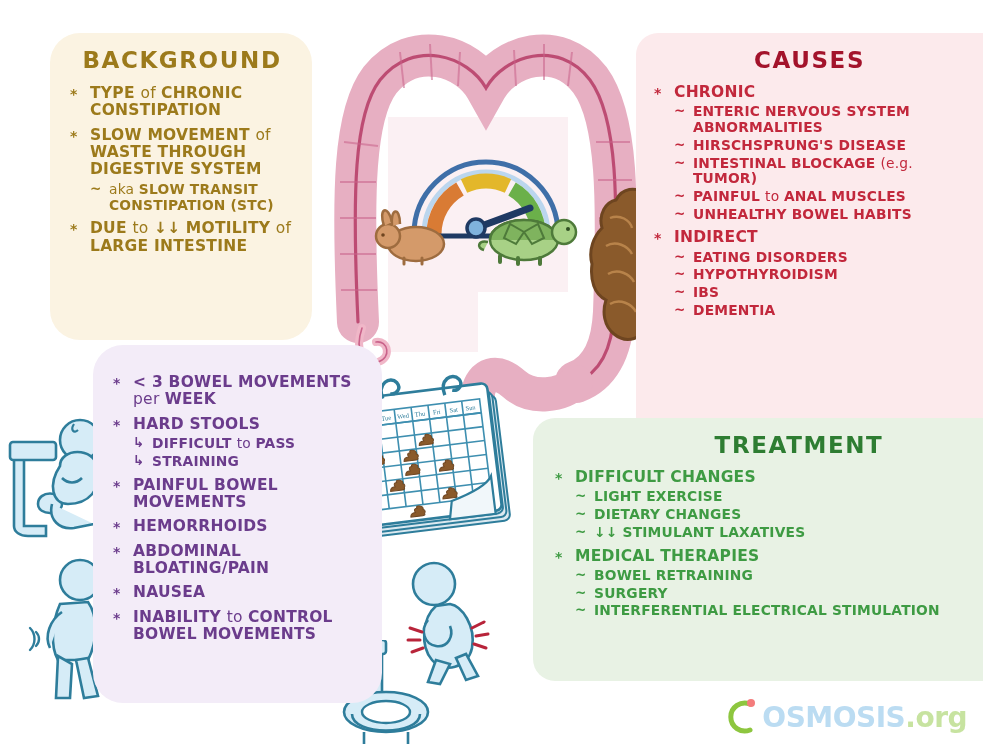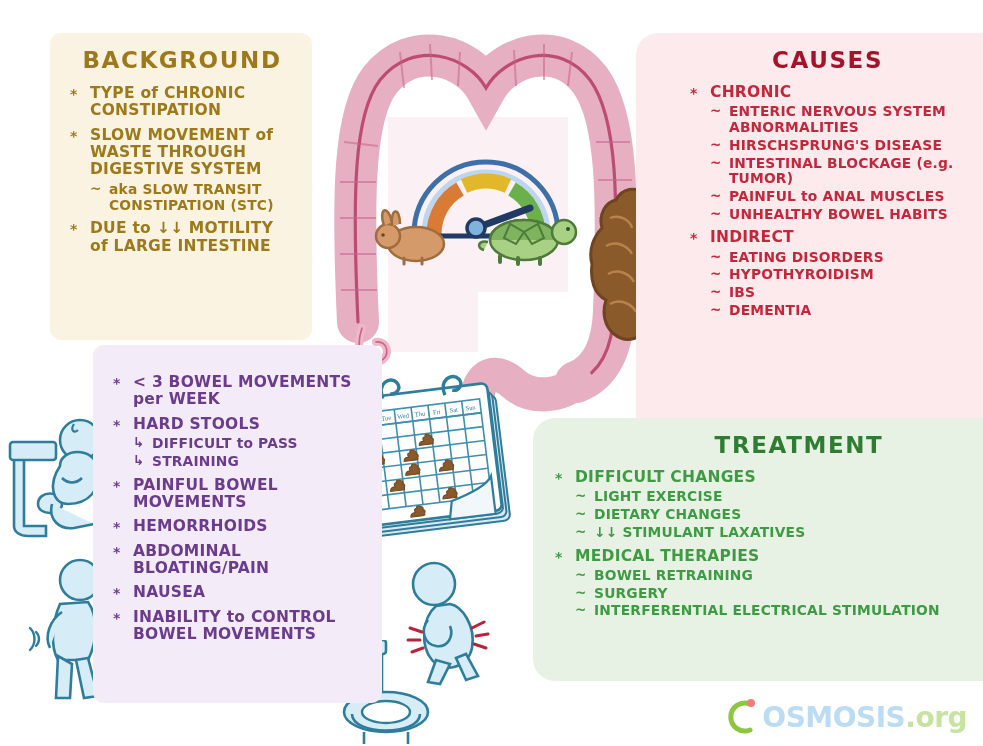--- a/index.html
+++ b/index.html
@@ -2,23 +2,23 @@
 <html><head>
 <meta charset="utf-8">
 <style>
   html,body{margin:0;padding:0;}
   body{
     width:983px;height:746px;position:relative;overflow:hidden;
     background:#ffffff;
     font-family:"DejaVu Sans","Liberation Sans",sans-serif;
     -webkit-font-smoothing:antialiased;
   }
-  .panel{position:absolute;border-radius:11px;box-sizing:border-box;}
+  .panel{position:absolute;border-radius:30px;box-sizing:border-box;}
   .p-background{left:50px;top:33px;width:262px;height:307px;background:#FBF3E2;}
-  .p-causes{left:636px;top:33px;width:347px;height:448px;background:#FCEAEC;border-radius:22px 0 0 22px;padding-left:36px;}
+  .p-causes{left:636px;top:33px;width:347px;height:448px;background:#FCEAEC;border-radius:22px 0 0 22px;}
   .p-symptoms{left:93px;top:345px;width:289px;height:358px;background:#F3ECF8;}
   .p-treatment{left:533px;top:418px;width:450px;height:263px;background:#E8F2E4;border-radius:22px 0 0 22px;}
 
   .hdr{
     text-align:center;font-weight:700;letter-spacing:1.6px;
     font-size:23px;line-height:1;margin:0;
   }
   .h-background{color:#9C7A1B;}
   .h-causes{color:#A3132B;}
   .h-symptoms{color:#6B3C8C;}
@@ -27,21 +27,21 @@
   ul.lvl1{list-style:none;margin:0;padding:0;}
   li.b1{position:relative;padding-left:20px;margin-bottom:7px;font-weight:700;
         font-size:15.5px;line-height:1.12;letter-spacing:.25px;}
   li.b1>.star{position:absolute;left:0;top:1px;font-size:14px;line-height:1.15;}
   ul.lvl2{list-style:none;margin:3px 0 0 0;padding:0;}
   li.b2{position:relative;padding-left:19px;margin-bottom:2px;font-weight:700;
         font-size:13.8px;line-height:1.14;letter-spacing:.2px;}
   li.b2>.tilde{position:absolute;left:0;top:-1px;font-size:13.5px;}
   li.b2>.arrow{position:absolute;left:0;top:-1px;font-size:13.5px;}
 
-  .lc{font-weight:700;text-transform:none;}
+  .lc{font-weight:400;text-transform:none;}
 
   
   .p-background .body{color:#9C7A1B;}
   .p-causes .body{color:#E0444F;}
   .p-causes li.b1{color:#C2283C;}
   .p-symptoms .body{color:#7B4FA8;}
   .p-symptoms li.b1{color:#6B3C8C;}
   .p-treatment .body{color:#4CAF50;}
   .p-treatment li.b1{color:#3E9B43;}
 

